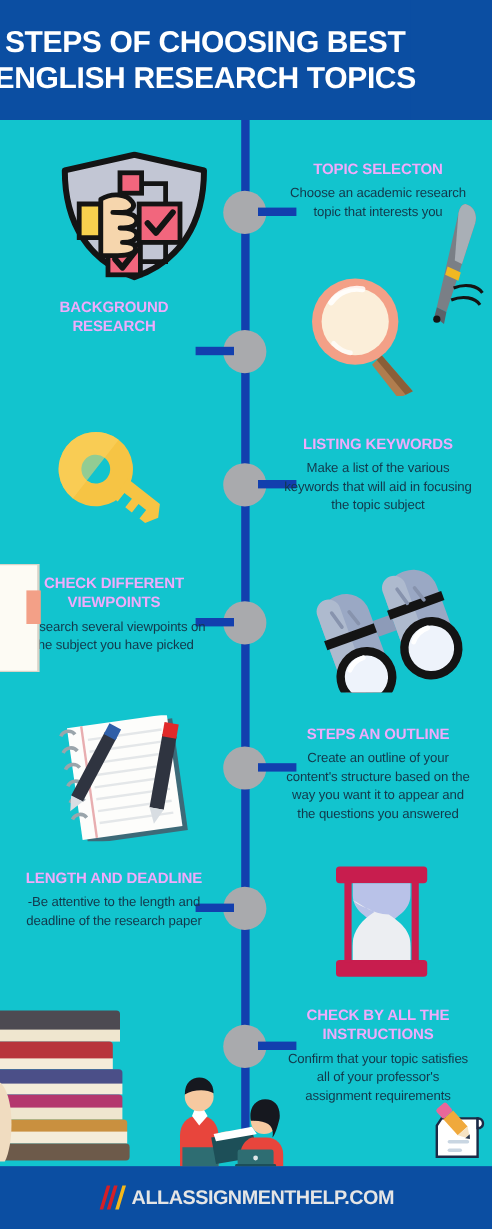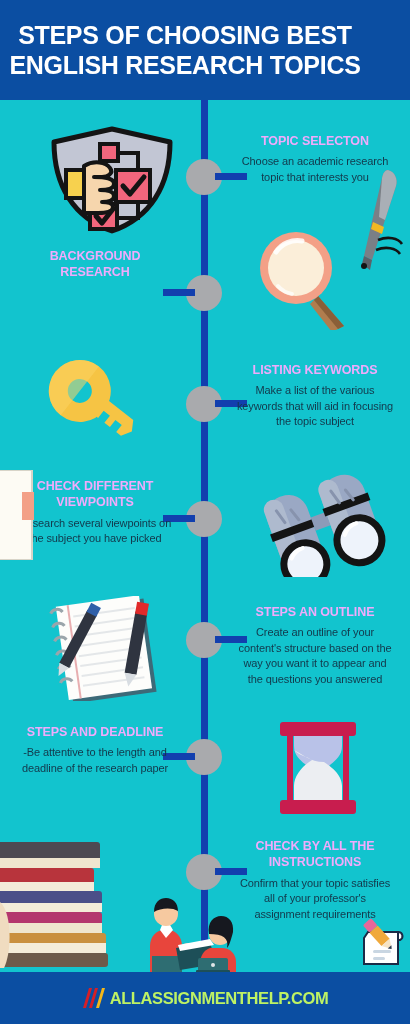--- a/index.html
+++ b/index.html
@@ -8,21 +8,21 @@
     width:410px; height:1024px;
     font-family:"Liberation Sans", sans-serif;
     position:relative; overflow:hidden;
   }
   .poster { position:absolute; inset:0; width:410px; height:1024px; }
 
   
   .header {
     position:absolute; left:0; top:0; width:342px; height:100px;
     background:#0b4ea2;
-    display:flex; flex-direction:column; justify-content:center;
+    display:flex; flex-direction:column; align-items:center; justify-content:center;
   }
   .header h1 {
     color:#ffffff; font-size:25px; font-weight:bold; line-height:1.22;
     letter-spacing:-0.3px; text-align:center; width:370px;
   }
   .header h1 .l2 { display:block; }
 
   
   .body-bg {
     position:absolute; left:0; top:100px; width:410px; height:872px;
@@ -86,21 +86,21 @@
   .pnote { left:356px; top:918px; width:54px; height:54px; }
 
   
   .footer {
     position:absolute; left:0; top:972px; width:410px; height:52px;
     background:#0b4ea2; display:flex; align-items:center; justify-content:center;
   }
   .logo-wrap { display:flex; align-items:center; gap:2px; }
   .logo-mark { width:26px; height:22px; }
   .logo-text {
-    color:#bef264; font-size:16.5px; font-weight:bold; letter-spacing:-0.4px;
+    color:#e5e5e5; font-size:16.5px; font-weight:bold; letter-spacing:-0.4px;
   }
 </style>
 </head>
 <body>
 
 <div class="poster">
 
   <div class="header">
     <h1>
       <span>STEPS OF CHOOSING BEST</span>
@@ -254,21 +254,21 @@
       <path d="M26 72 l5.5 12 l5.5 -12 z" fill="#d8dde2"></path>
     </g>
     <g transform="rotate(10 96 58)">
       <rect x="90" y="16" width="12" height="62" fill="#2f3440"></rect>
       <rect x="90" y="6" width="12" height="12" fill="#e02a2a"></rect>
       <path d="M90 78 l6 13 l6 -13 z" fill="#d8dde2"></path>
     </g>
   </svg>
 
   <div class="block left" style="top:724px">
-    <h2>STEPS AND DEADLINE</h2>
+    <h2>LENGTH AND DEADLINE</h2>
     <p>-Be attentive to the length and deadline of the research paper</p>
   </div>
 
   <svg class="art hour" viewBox="0 0 100 100">
     <rect x="12" y="4" width="76" height="14" rx="3" fill="#c81d4e"></rect>
     <rect x="12" y="82" width="76" height="14" rx="3" fill="#c81d4e"></rect>
     <rect x="19" y="16" width="6" height="68" fill="#c81d4e"></rect>
     <rect x="75" y="16" width="6" height="68" fill="#c81d4e"></rect>
     <path d="M26 18 h48 v10 c0 14 -14 18 -14 22 c0 4 14 8 14 22 v10 h-48 v-10 c0 -14 14 -18 14 -22 c0 -4 -14 -8 -14 -22 z" fill="#b9c2e8"></path>
     <path d="M26 32 c6 6 12 6 18 10 c-10 6 -18 16 -18 26 v14 h48 v-14 c0 -12 -12 -20 -18 -24 c-14 0 -22 -8 -30 -12 z" fill="#eceef2"></path>

